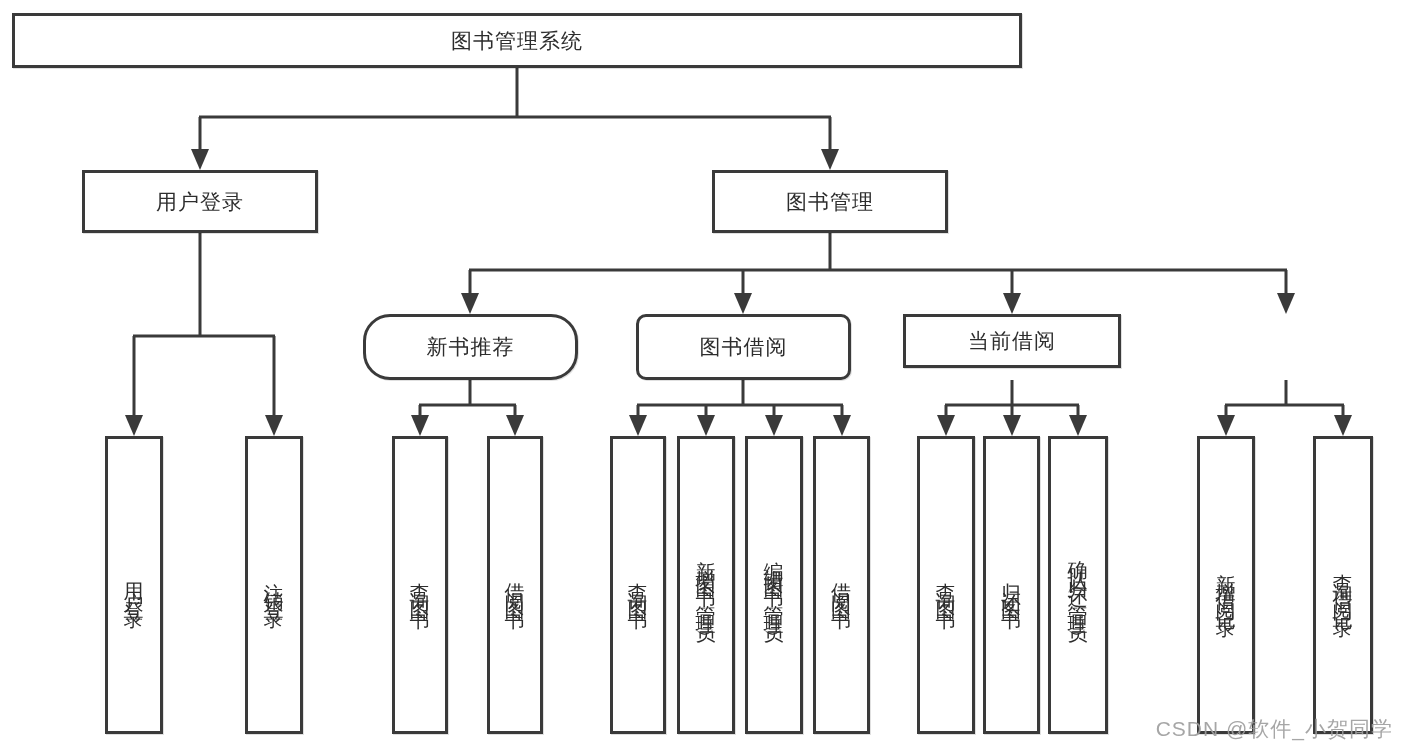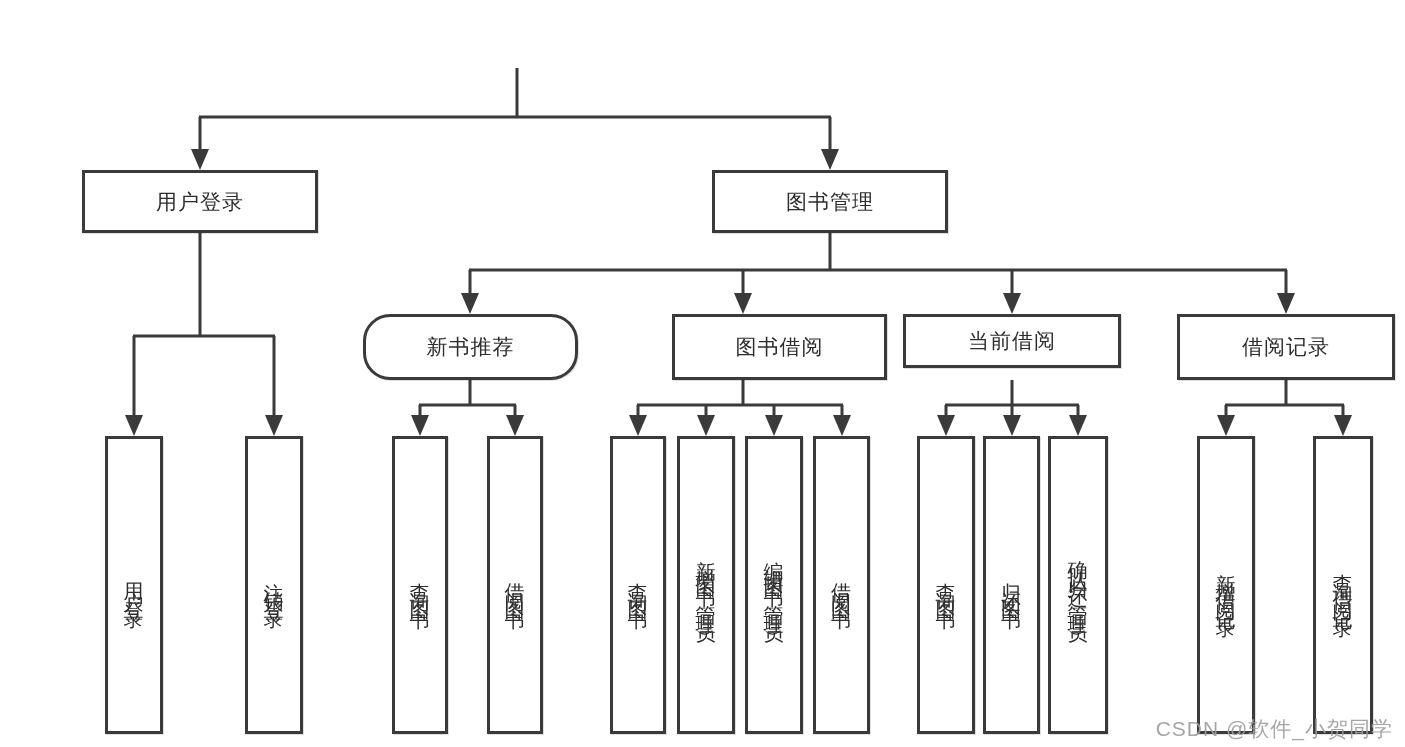--- a/index.html
+++ b/index.html
@@ -28,21 +28,21 @@
     font-size:20px;
     letter-spacing:9px;
     line-height:1;
     white-space:nowrap;
   }
   
   #b-root   {left:12px;  top:13px;  width:1010px; height:55px;}
   #b-login  {left:82px;  top:170px; width:236px;  height:63px;}
   #b-mgmt   {left:712px; top:170px; width:236px;  height:63px;}
   #b-newrec {left:363px; top:314px; width:215px;  height:66px;border-radius:27px;}
-  #b-borrow {left:672px; top:314px; width:215px;  height:66px;}
+  #b-borrow {left:636px; top:314px; width:215px;  height:66px;border-radius:10px;}
   #b-current{left:903px; top:314px; width:218px;  height:54px;}
   #b-record {left:1177px;top:314px; width:218px;  height:66px;}
   
   .leaf{top:436px;height:298px;}
   #l-ul    {left:105px; width:58px;}
   #l-lo    {left:245px; width:58px;}
   #l-q1    {left:392px; width:56px;}
   #l-b1    {left:487px; width:56px;}
   #l-q2    {left:610px; width:56px;}
   #l-add   {left:677px; width:58px;}
@@ -101,39 +101,39 @@
       <polygon points="774,436 765,415 783,415"></polygon>
       <polygon points="842,436 833,415 851,415"></polygon>
       <polygon points="946,436 937,415 955,415"></polygon>
       <polygon points="1012,436 1003,415 1021,415"></polygon>
       <polygon points="1078,436 1069,415 1087,415"></polygon>
       <polygon points="1226,436 1217,415 1235,415"></polygon>
       <polygon points="1343,436 1334,415 1352,415"></polygon>
     </g>
   </svg>
 
+  <div class="node h" id="b-root">
+    <span>图书管理系统</span>
+  </div>
 
   <div class="node h" id="b-login">
     <span>用户登录</span>
   </div>
   <div class="node h" id="b-mgmt">
     <span>图书管理</span>
   </div>
 
   <div class="node h" id="b-newrec">
     <span>新书推荐</span>
   </div>
   <div class="node h" id="b-borrow">
     <span>图书借阅</span>
   </div>
   <div class="node h" id="b-current">
     <span>当前借阅</span>
-  </div>
-  <div class="node h" id="b-record">
-    <span>借阅记录</span>
   </div>
 
   <div class="node v leaf" id="l-ul">
     <span>用户登录</span>
   </div>
   <div class="node v leaf" id="l-lo">
     <span>注销登录</span>
   </div>
 
   <div class="node v leaf" id="l-q1">

